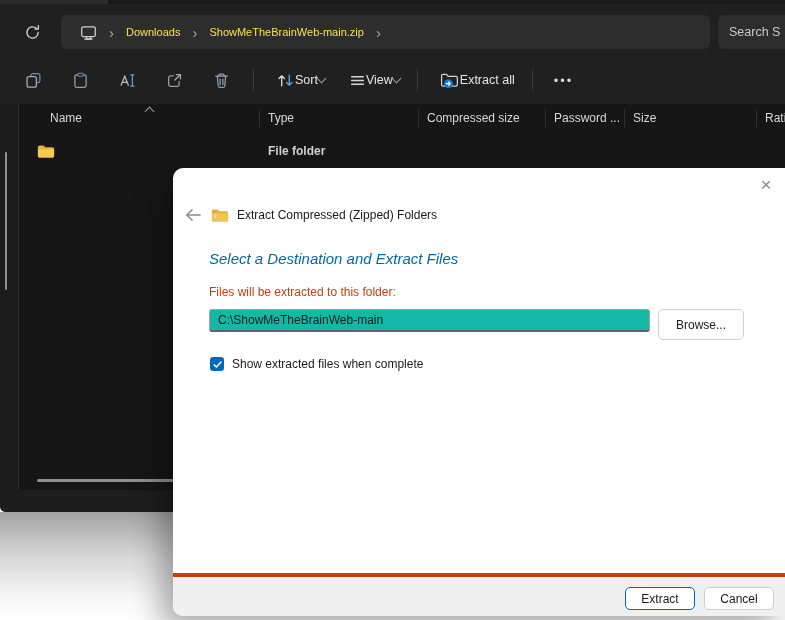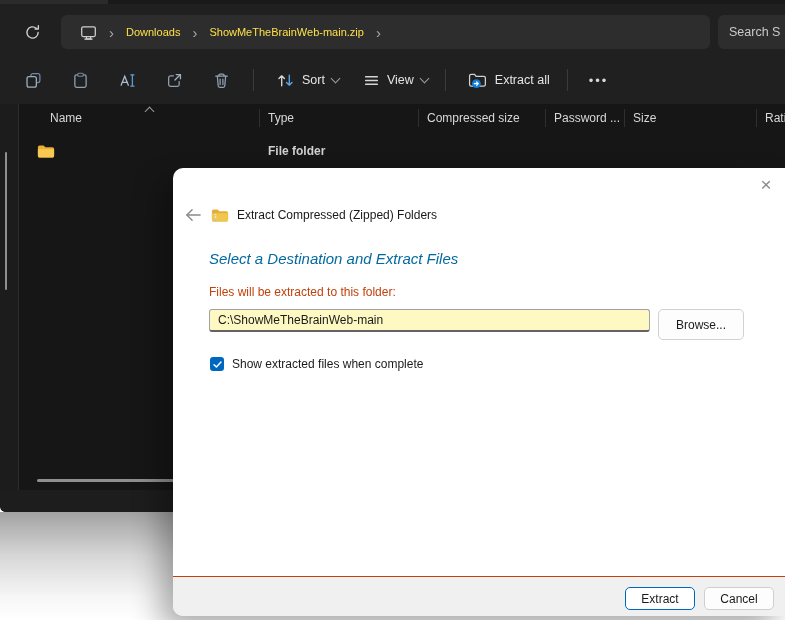--- a/index.html
+++ b/index.html
@@ -16,21 +16,21 @@
   .addr-pill{position:absolute;left:61px;top:11px;width:649px;height:34px;background:#2d2d2d;border-radius:6px;display:flex;align-items:center;}
   .mon-icon{margin-left:19px;display:flex;}
   .crumb-chev{padding:0 12px;color:#a9a9a9;font-size:15px;line-height:1;}
   .crumb{color:#fde047;font-size:11px;white-space:nowrap;}
   .search-pill{position:absolute;left:718px;top:11px;width:67px;height:34px;background:#2d2d2d;border-radius:6px 0 0 6px;overflow:hidden;display:flex;align-items:center;}
   .search-pill span{padding-left:11px;color:#c9c9c9;font-size:12.5px;white-space:nowrap;}
   .toolbar{position:absolute;top:56px;left:0;right:0;height:48px;background:#202020;display:flex;align-items:center;}
   .tbtn{width:31px;height:31px;margin-right:16px;display:flex;align-items:center;justify-content:center;border-radius:4px;flex:none;}
   .tbtn.first{margin-left:18px;}
   .tsep{width:1px;height:22px;background:#3b3b3b;margin-right:15px;flex:none;}
-  .tgroup{display:flex;align-items:center;gap:7px;height:32px;padding:0 7px;margin-right:10px;border-radius:4px;flex:none;}
+  .tgroup{display:flex;align-items:center;height:32px;padding:0 7px;margin-right:10px;border-radius:4px;flex:none;}
   .tlabel{color:#e4e4e4;font-size:12.5px;white-space:nowrap;}
   .chev-down{width:6px;height:6px;border-right:1.4px solid #9d9d9d;border-bottom:1.4px solid #9d9d9d;transform:rotate(45deg);margin-top:-4px;}
   .more-dots{color:#d8d8d8;font-size:13px;letter-spacing:2px;margin-left:6px;}
   
   .nav-rail{position:absolute;top:104px;left:0;width:19px;height:386px;background:#1c1c1c;border-right:1px solid #2c2c2c;box-sizing:border-box;}
   .rail-scroll{position:absolute;left:5px;top:48px;width:2px;height:138px;background:#8f8f8f;border-radius:1px;}
   .list-area{position:absolute;top:104px;left:19px;right:0;height:386px;background:#161616;}
   .cols-header,.file-row{display:grid;grid-template-columns:241px 159px 127px 79px 132px 1fr;}
   .cols-header{height:28px;}
   .col{position:relative;display:flex;align-items:center;padding-left:8px;font-size:12px;color:#d8d8d8;white-space:nowrap;overflow:hidden;}
@@ -50,29 +50,29 @@
   .dialog{position:absolute;left:173px;top:168px;width:612px;height:448px;background:#ffffff;
     border-radius:10px 0 0 10px;box-shadow:-12px 14px 30px rgba(0,0,0,0.32);color:#1a1a1a;}
   .dlg-close{position:absolute;top:3px;right:4px;width:30px;height:28px;display:flex;align-items:center;justify-content:center;color:#8a8a8a;font-size:19px;font-weight:300;border-radius:4px;}
   .dlg-header{position:absolute;top:34px;left:8px;height:26px;display:flex;align-items:center;}
   .back-btn{width:24px;height:24px;display:flex;align-items:center;justify-content:center;border-radius:4px;}
   .zip-icon{margin-left:6px;display:flex;}
   .dlg-title{margin-left:8px;font-size:12px;color:#191919;}
   .dlg-heading{position:absolute;top:82px;left:36px;font-size:15px;color:#0369a1;font-style:italic;}
   .dlg-label{position:absolute;top:117px;left:36px;font-size:12px;color:#c2410c;}
   .dlg-input{position:absolute;top:141px;left:36px;width:441px;height:23px;box-sizing:border-box;
-    border:1px solid #a2a2a2;border-bottom:2px solid #636363;border-radius:3px;background:#fef9c3;
+    border:1px solid #a2a2a2;border-bottom:2px solid #636363;border-radius:3px;background:#14b8a6;
     font-family:"Liberation Sans",sans-serif;font-size:12px;color:#1a1a1a;padding:0 8px;outline:none;}
   .dlg-browse{position:absolute;top:141px;left:485px;width:86px;height:31px;box-sizing:border-box;
     border:1px solid #d1d1d1;border-radius:5px;background:#fdfdfd;font-size:12px;color:#1a1a1a;
     display:flex;align-items:center;justify-content:center;}
   .dlg-check-row{position:absolute;top:189px;left:37px;display:flex;align-items:center;gap:8px;}
   .checkbox{width:14px;height:14px;border-radius:3px;background:#0067c0;display:flex;align-items:center;justify-content:center;flex:none;}
   .check-label{font-size:12px;color:#1b1b1b;}
-  .dlg-footer{position:absolute;left:0;right:0;bottom:0;height:39px;background:#f0f0f0;border-top:1px solid #c2410c;border-radius:0 0 0 10px;}
+  .dlg-footer{position:absolute;left:0;right:0;bottom:0;height:39px;background:#f0f0f0;border-top:4px solid #c2410c;border-radius:0 0 0 10px;}
   .btn{position:absolute;top:10px;width:70px;height:23px;box-sizing:border-box;border-radius:5px;font-size:12px;color:#1a1a1a;display:flex;align-items:center;justify-content:center;background:#ffffff;}
   .btn-extract{left:452px;border:1.5px solid #0067c0;}
   .btn-cancel{left:531px;border:1px solid #cfcfcf;background:#fdfdfd;}
 </style>
 </head>
 <body>
 
 <div class="explorer">
   <div class="tabstrip">
     <div class="tab"></div>

